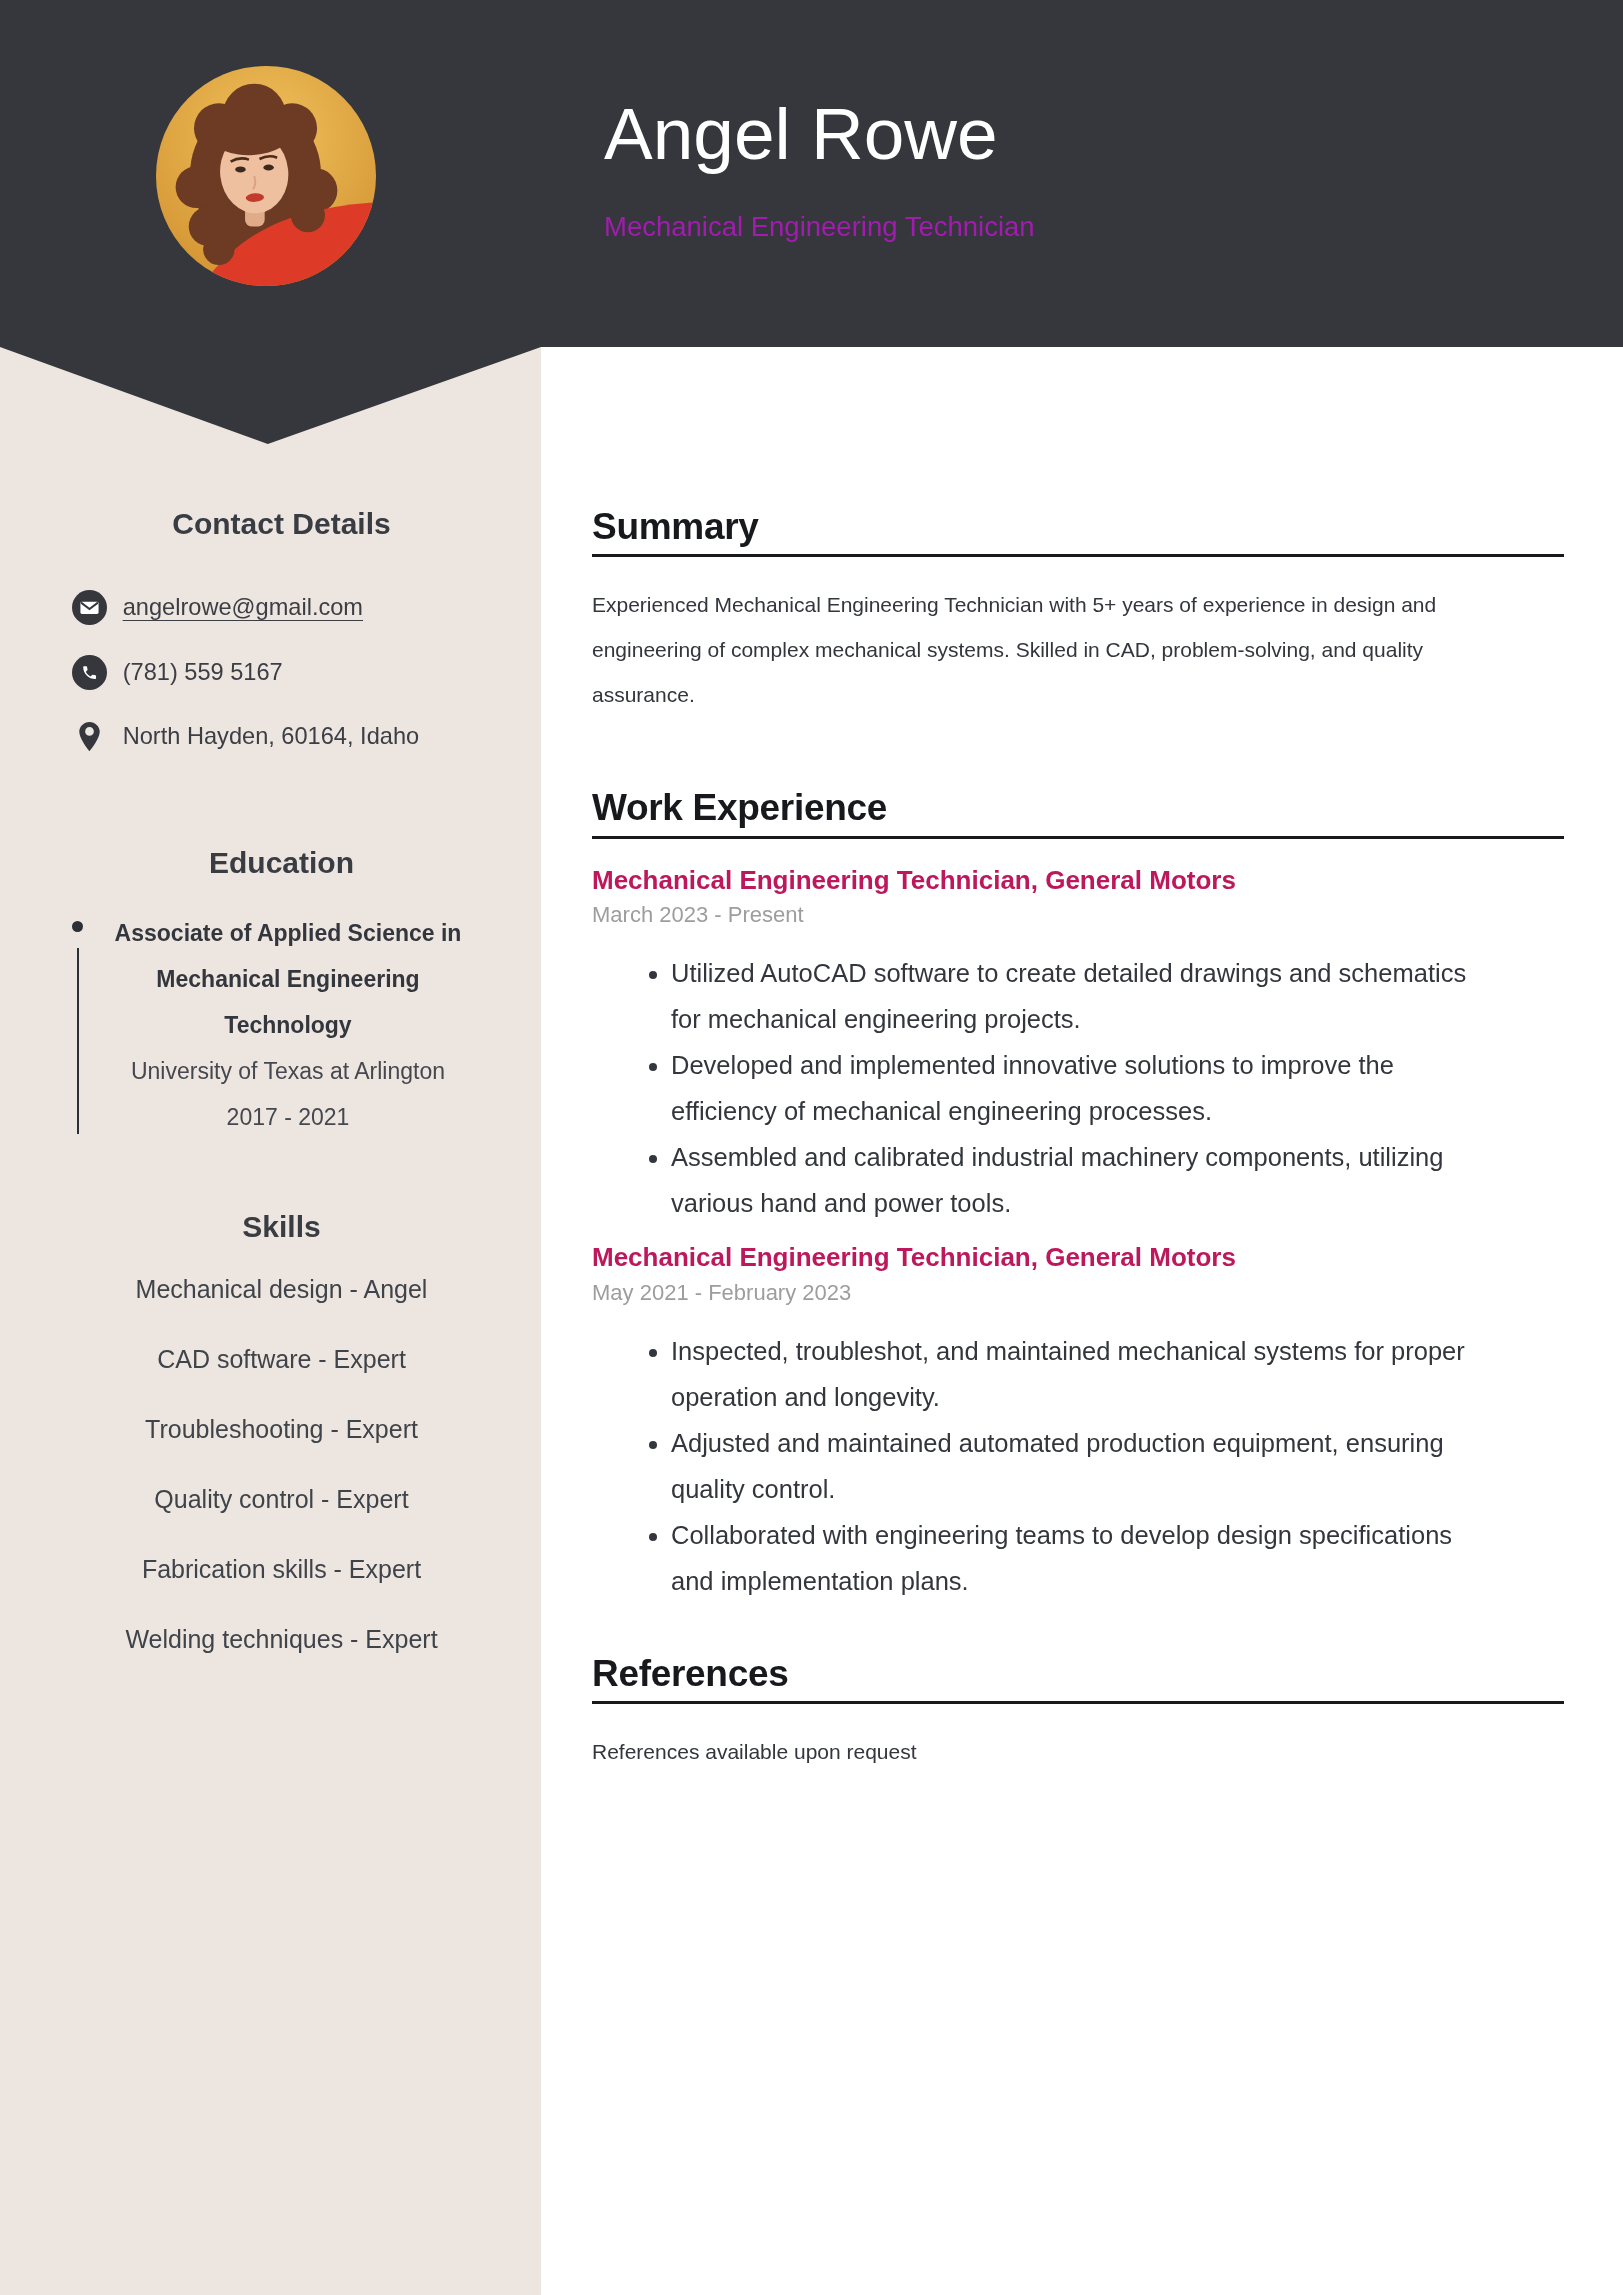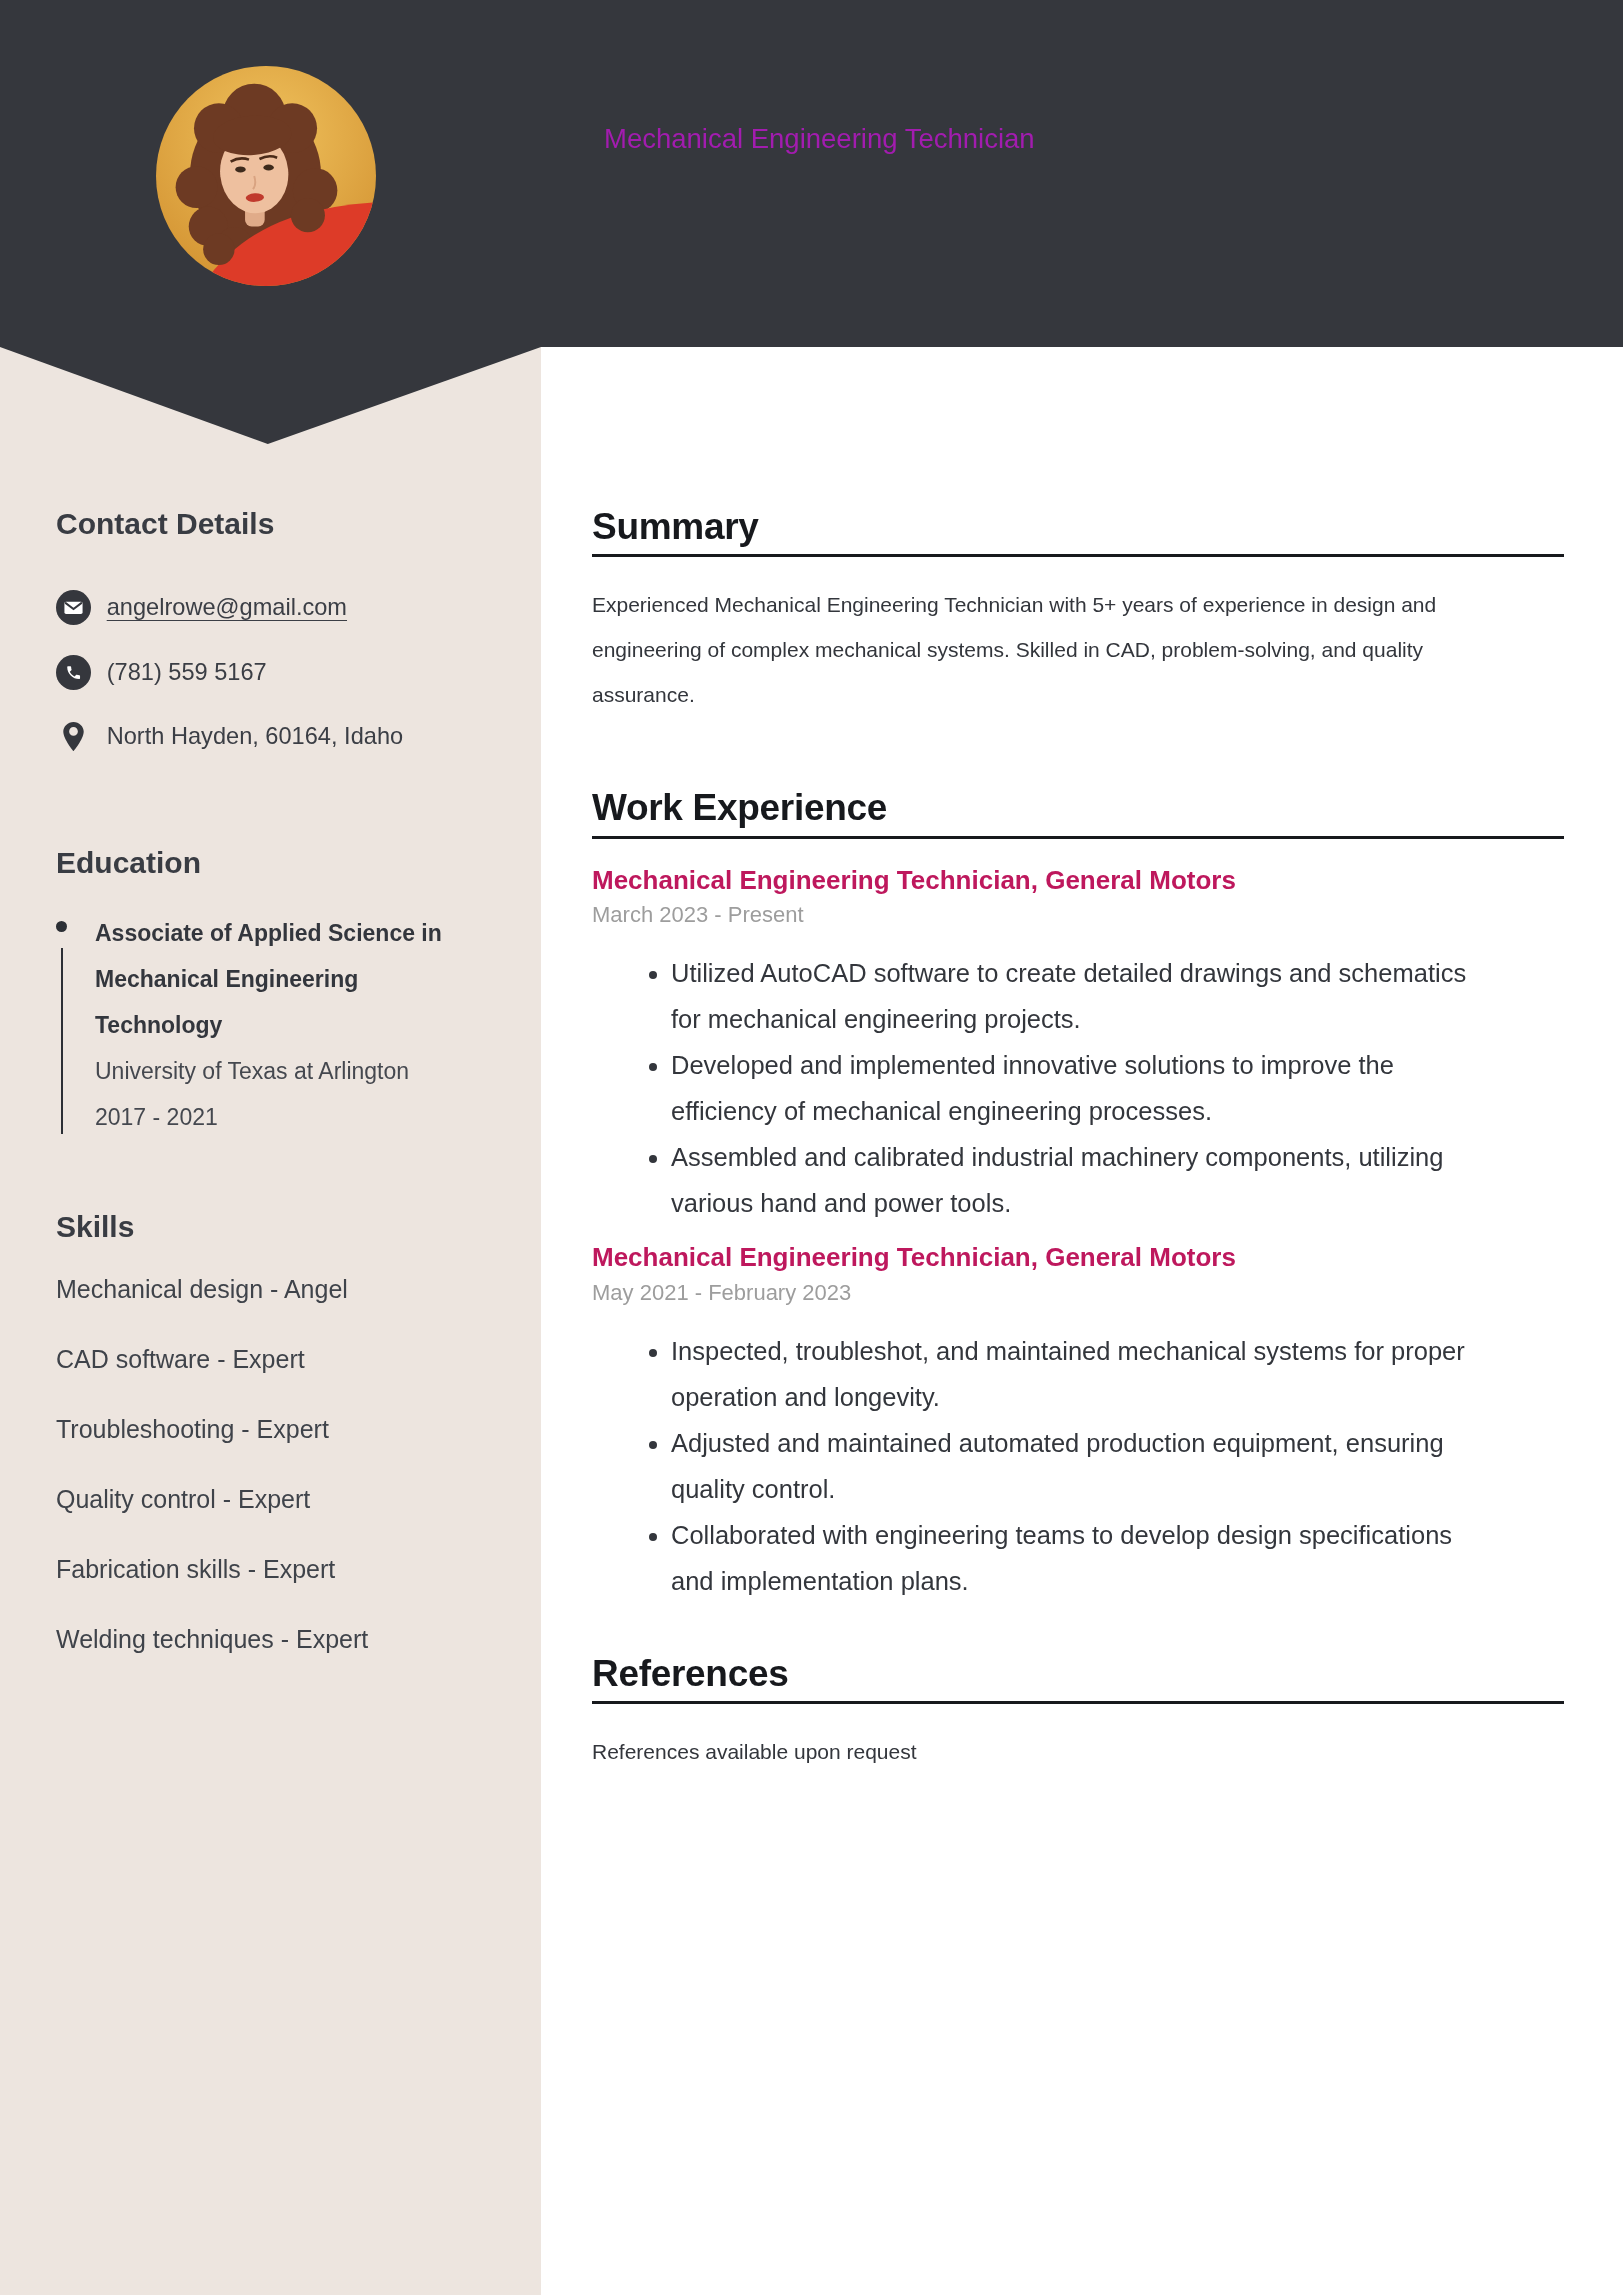--- a/index.html
+++ b/index.html
@@ -14,21 +14,21 @@
   .name{font-size:73px;font-weight:300;line-height:88px;letter-spacing:0px;color:#ffffff;}
   .job-subtitle{margin-top:30px;font-size:27.5px;font-weight:300;line-height:37px;color:#a21caf;}
 
   
   .avatar{position:absolute;left:156px;top:66px;width:220px;height:220px;border-radius:50%;
           overflow:hidden;}
   .avatar svg{display:block;}
 
   
   .sidebar{position:absolute;left:0;top:0;width:541px;height:2295px;background:#ede5df;}
-  .sidebar-content{position:absolute;left:56px;top:0;width:419px;}
+  .sidebar-content{position:absolute;left:72px;top:0;width:419px;text-align:center;}
   .side-heading{font-size:30px;font-weight:700;color:#393c43;line-height:37px;margin:0;}
   .h-contact{margin-top:505px;}
   .h-education{margin-top:89px;}
   .h-skills{margin-top:68px;}
 
   .contact-list{margin-top:47px;}
   .contact-row{display:flex;align-items:center;height:37px;margin-bottom:27.5px;}
   .contact-icon{width:35px;height:35px;flex:none;margin-right:15.7px;}
   .contact-text{font-size:23.6px;color:#3b3e45;line-height:29px;}
   a.contact-text{color:#3b3e45;text-decoration:underline;text-decoration-thickness:1.3px;text-underline-offset:4.6px;}
@@ -108,20 +108,21 @@
       <ellipse cx="151" cy="201" rx="14" ry="6.5" fill="#c03a2d" transform="rotate(-3 151 201)"></ellipse>
 
       <path d="M70 336 Q120 262 205 232 Q265 212 336 208 L336 336 Z" fill="#dd3b28"></path>
 
       <circle cx="232" cy="228" r="26" fill="#6d3a23"></circle>
       <circle cx="96" cy="280" r="24" fill="#6d3a23"></circle>
     </svg>
   </div>
 
   <div class="header-text">
+    <div class="name">Angel Rowe</div>
     <div class="job-subtitle">Mechanical Engineering Technician</div>
   </div>
 
   <div class="sidebar-content">
 
     <h3 class="side-heading h-contact">Contact Details</h3>
 
     <div class="contact-list">
       <div class="contact-row">
         <span class="contact-icon">

